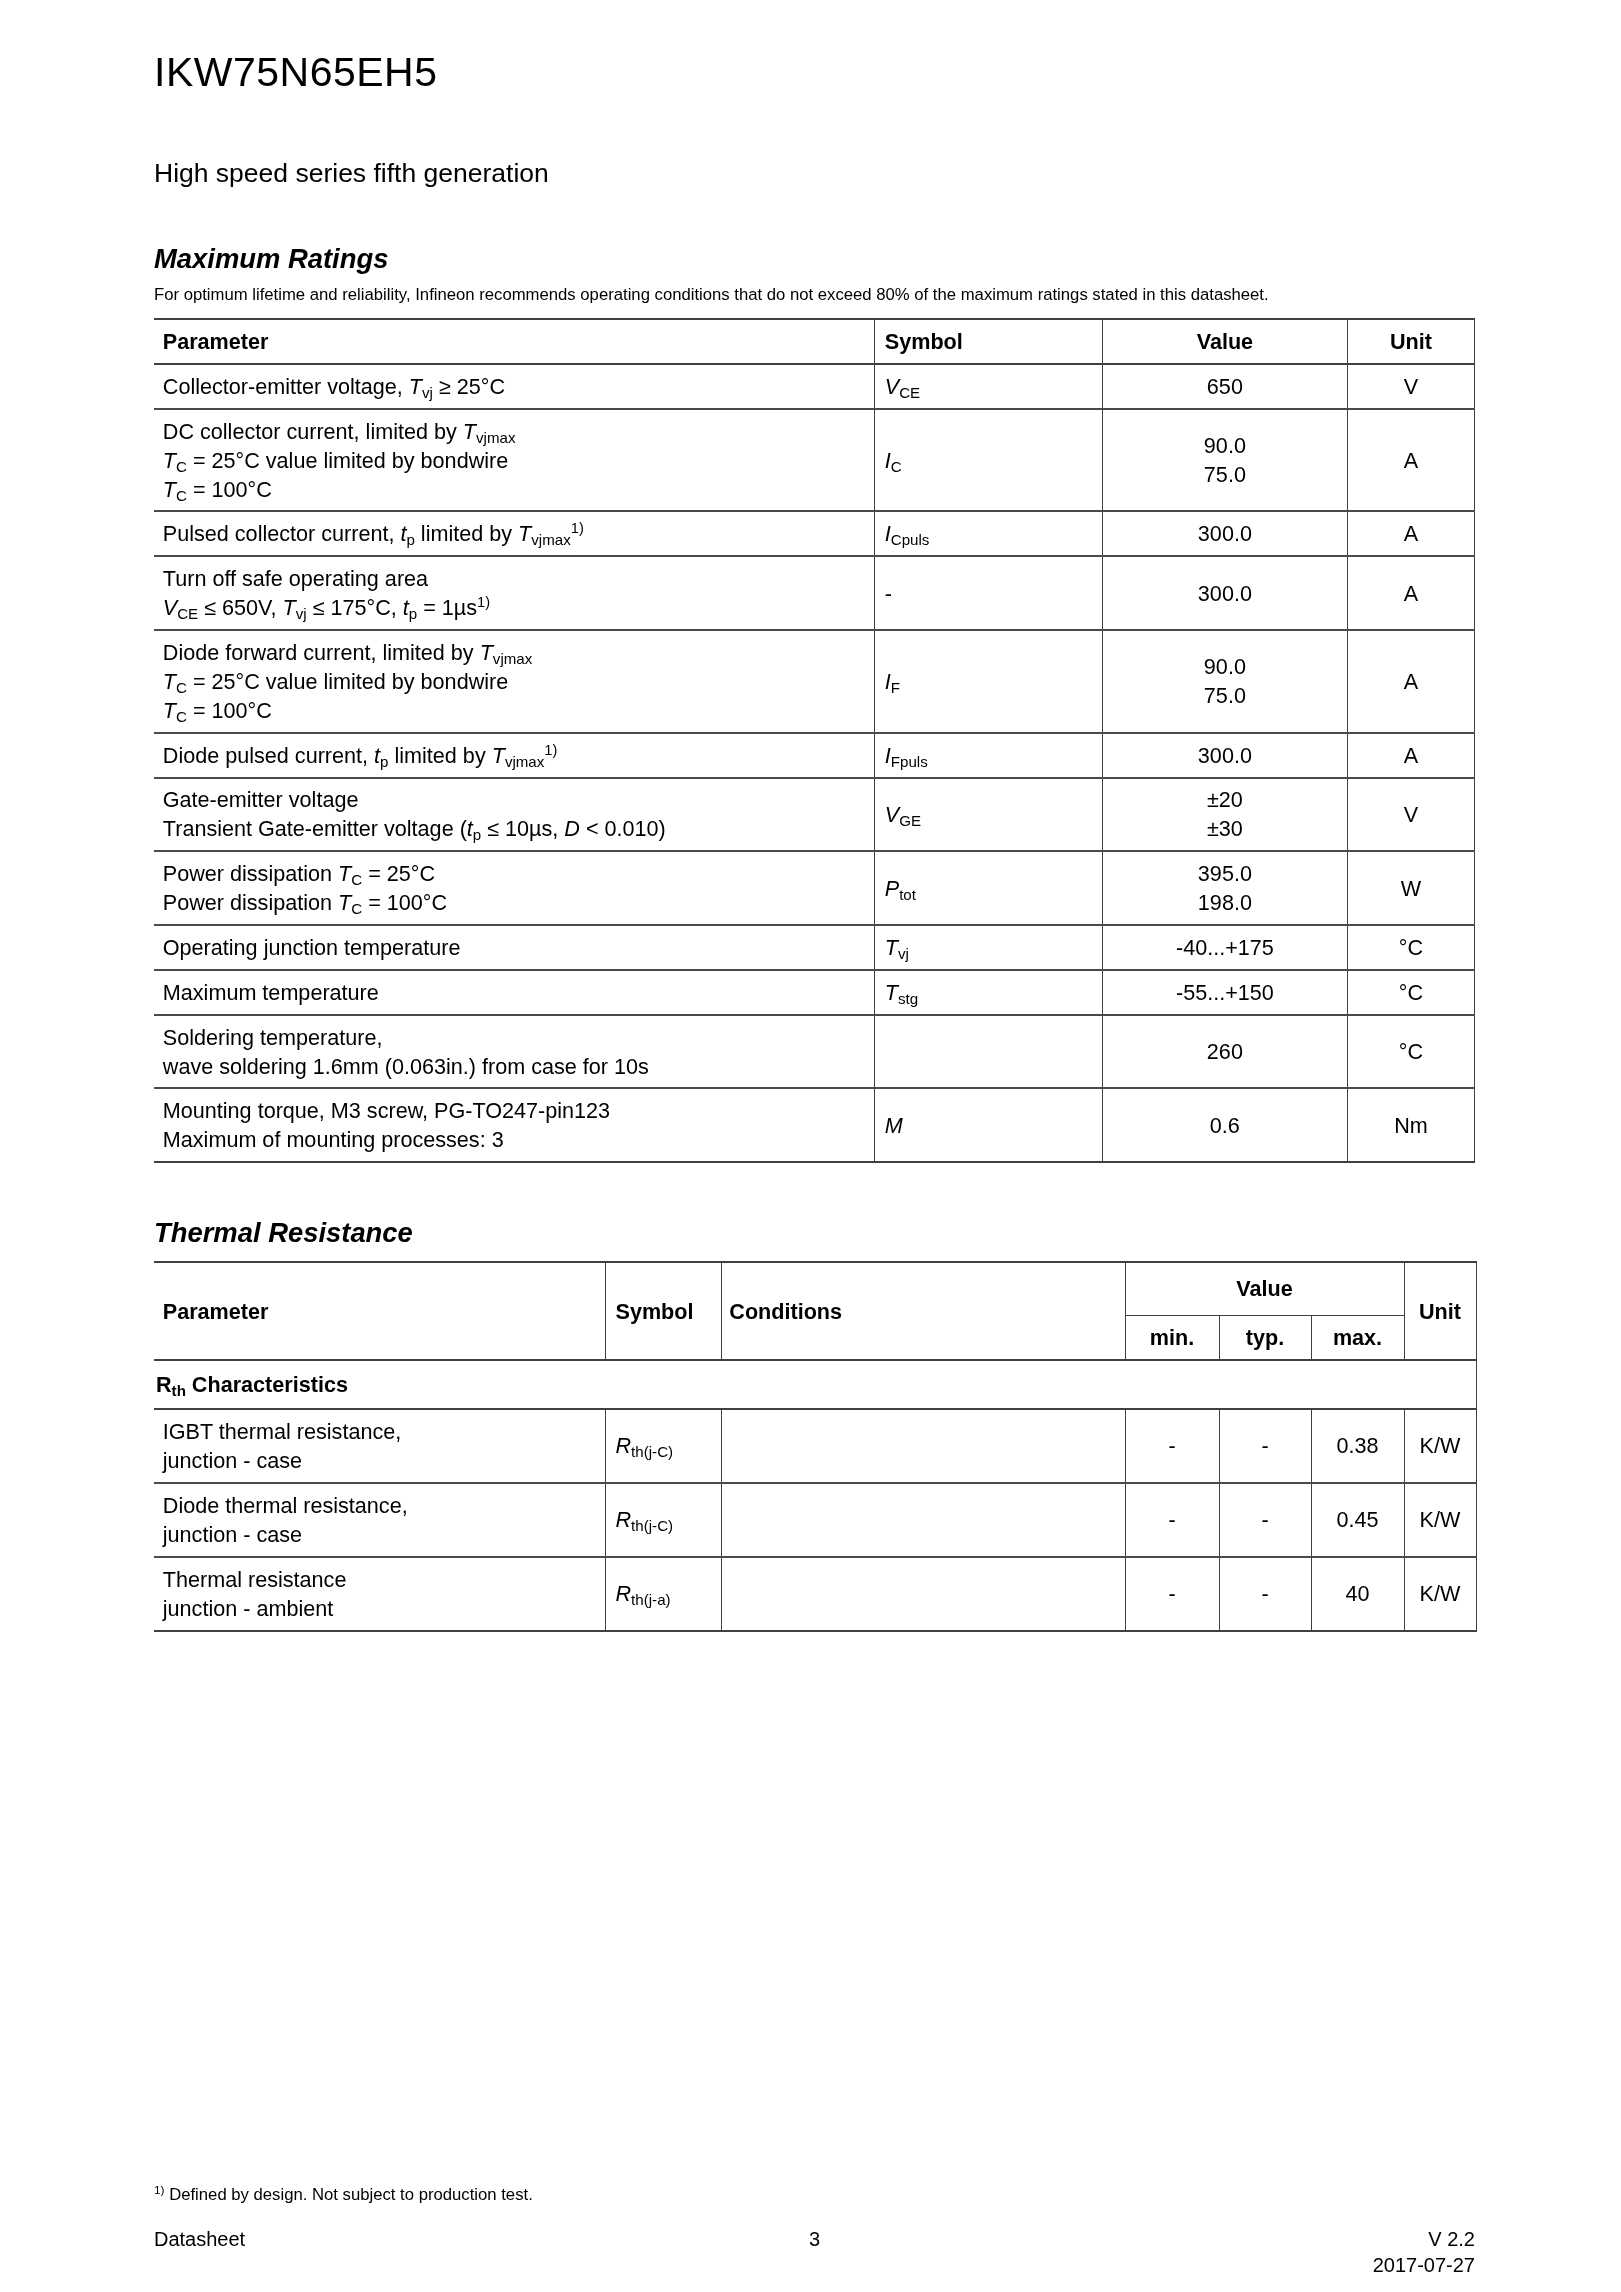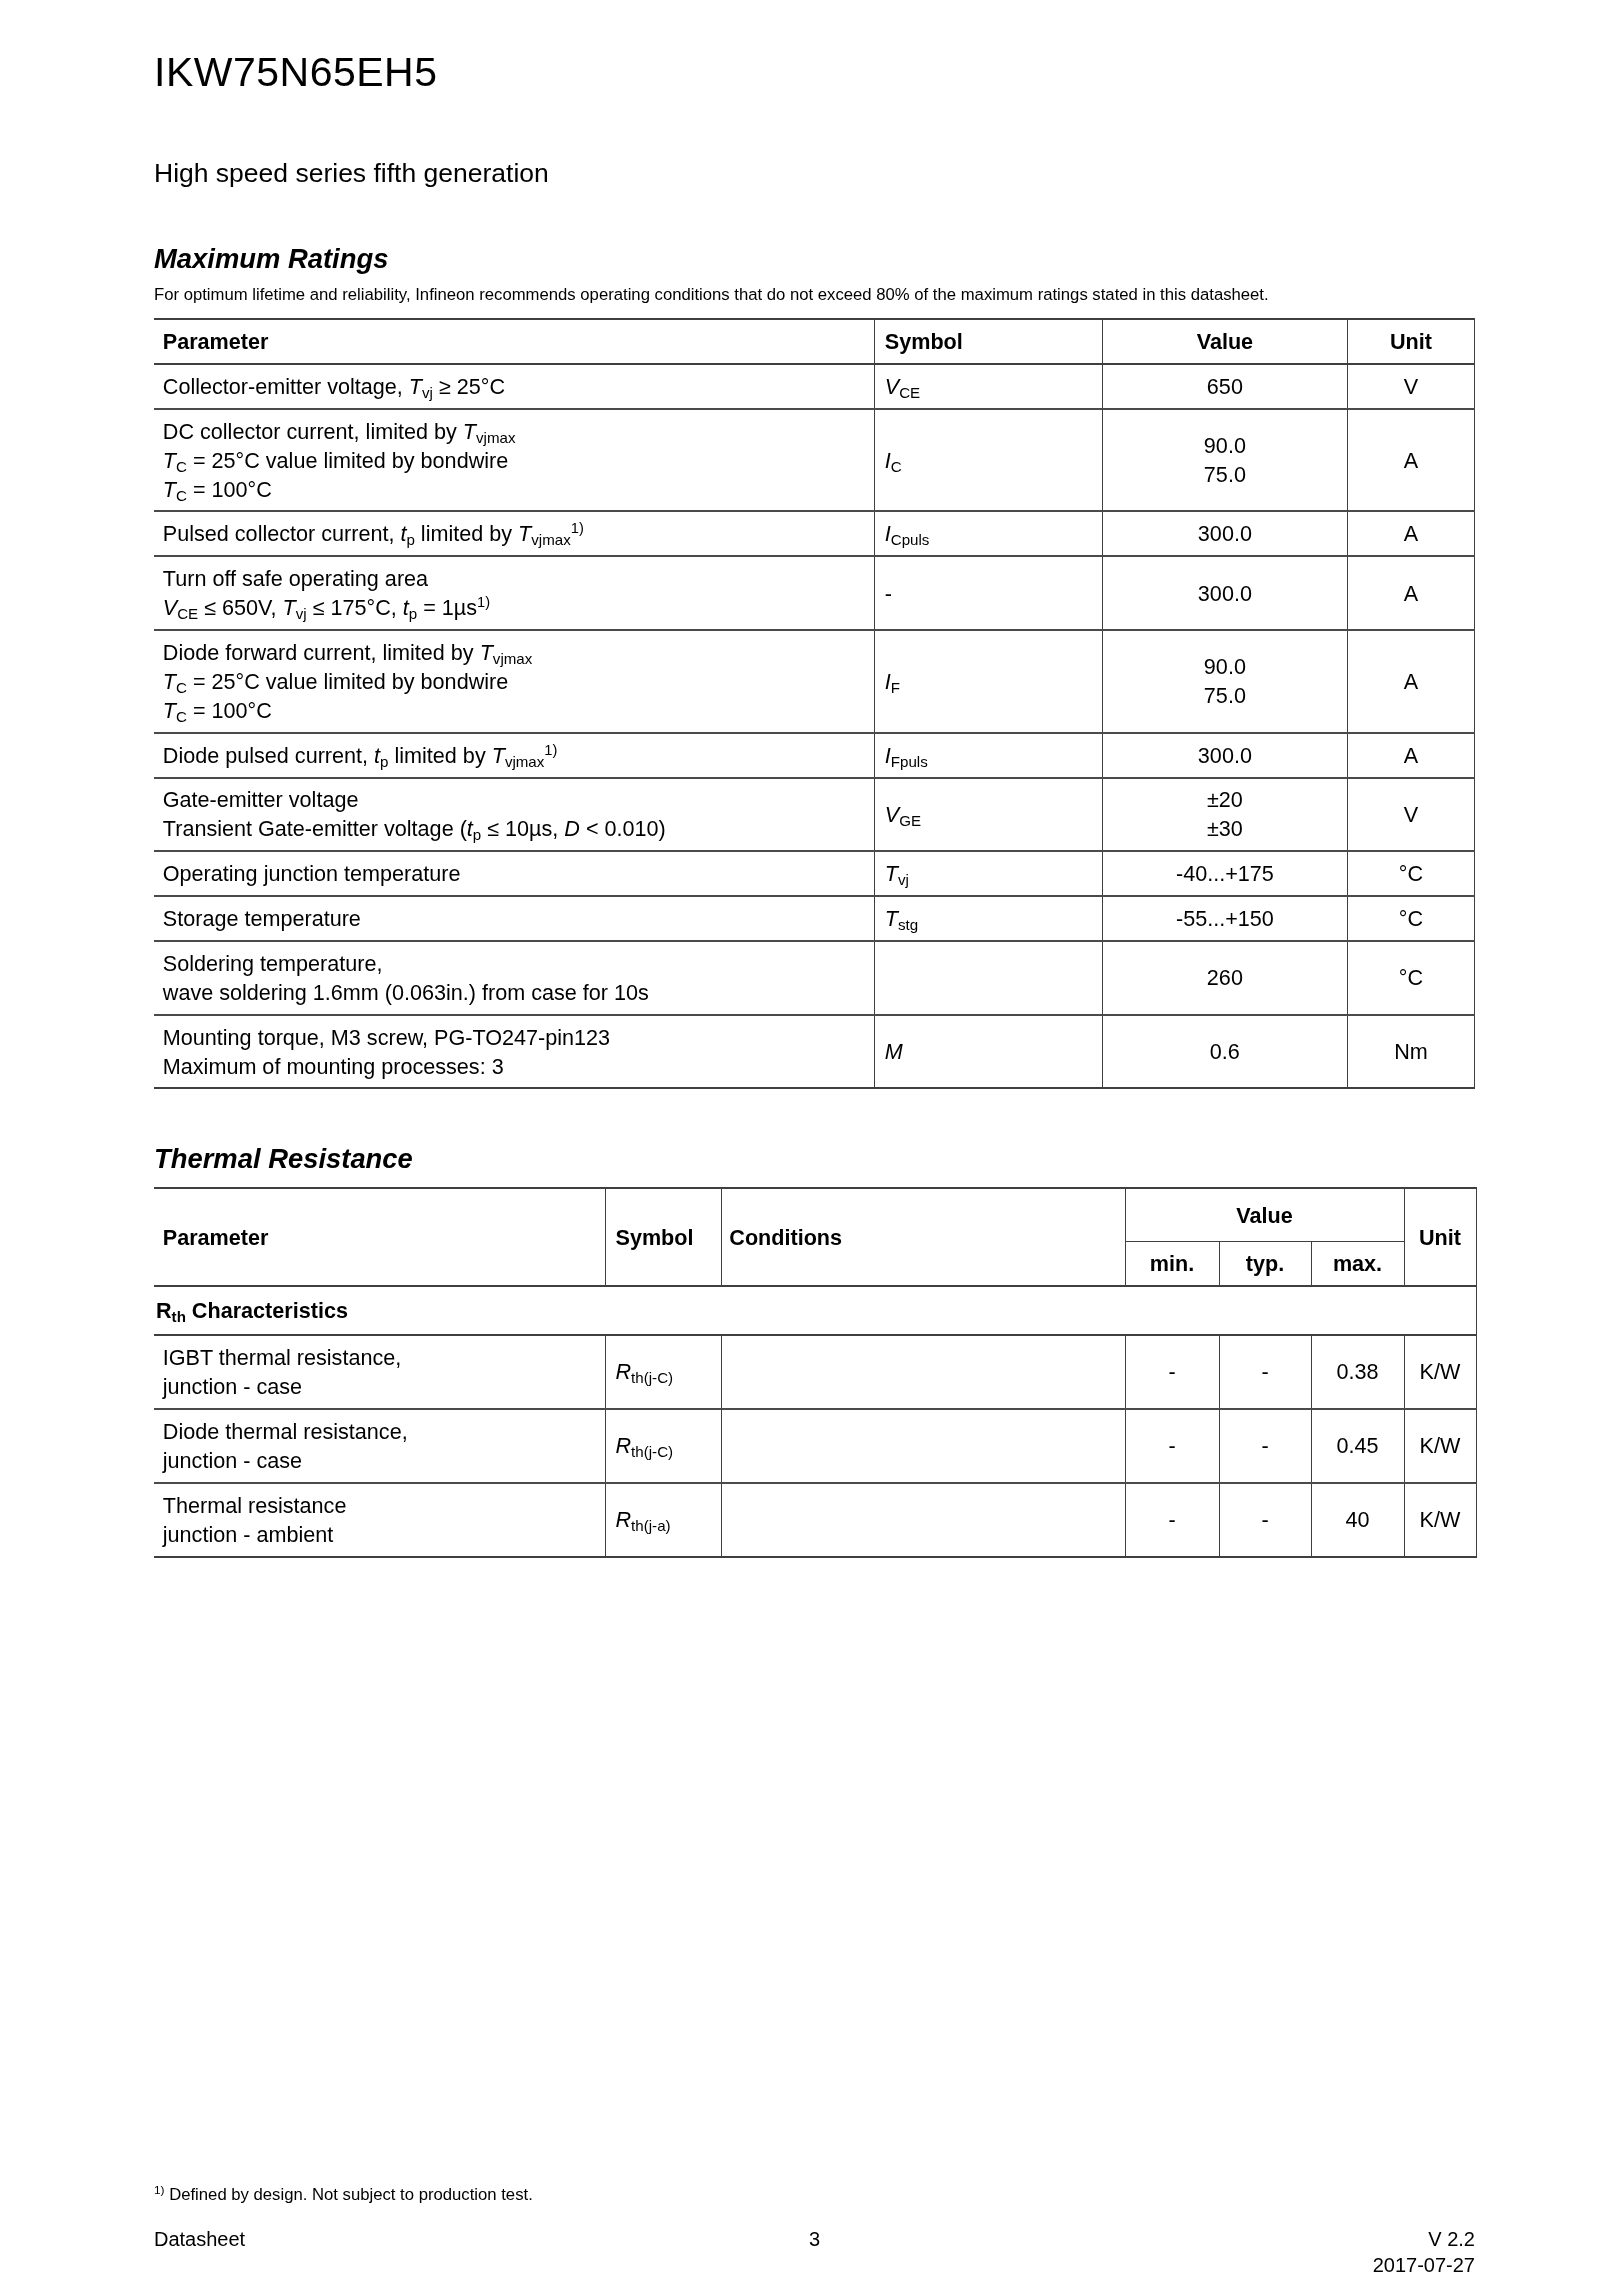--- a/index.html
+++ b/index.html
@@ -179,30 +179,36 @@
               <td class="c-center">A</td>
             </tr>
 
             <tr>
               <td class="first param-cell">Gate-emitter voltage<br>Transient Gate-emitter voltage (<i>t</i><sub>p</sub> ≤ 10µs, <i>D</i> &lt; 0.010)</td>
               <td class="sym-cell"><i>V</i><sub>GE</sub></td>
               <td class="c-center">±20<br>±30</td>
               <td class="c-center">V</td>
             </tr>
 
+            <tr>
+              <td class="first param-cell">Power dissipation <i>T</i><sub>C</sub> = 25°C<br>Power dissipation <i>T</i><sub>C</sub> = 100°C</td>
+              <td class="sym-cell"><i>P</i><sub>tot</sub></td>
+              <td class="c-center">395.0<br>198.0</td>
+              <td class="c-center">W</td>
+            </tr>
 
             <tr>
               <td class="first param-cell">Operating junction temperature</td>
               <td class="sym-cell"><i>T</i><sub>vj</sub></td>
               <td class="c-center">-40...+175</td>
               <td class="c-center">°C</td>
             </tr>
 
             <tr>
-              <td class="first param-cell">Storage temperature</td>
+              <td class="first param-cell">Maximum temperature</td>
               <td class="sym-cell"><i>T</i><sub>stg</sub></td>
               <td class="c-center">-55...+150</td>
               <td class="c-center">°C</td>
             </tr>
 
             <tr>
               <td class="first param-cell">Soldering temperature,<br>wave soldering 1.6mm (0.063in.) from case for 10s</td>
               <td class="sym-cell"></td>
               <td class="c-center">260</td>
               <td class="c-center">°C</td>

